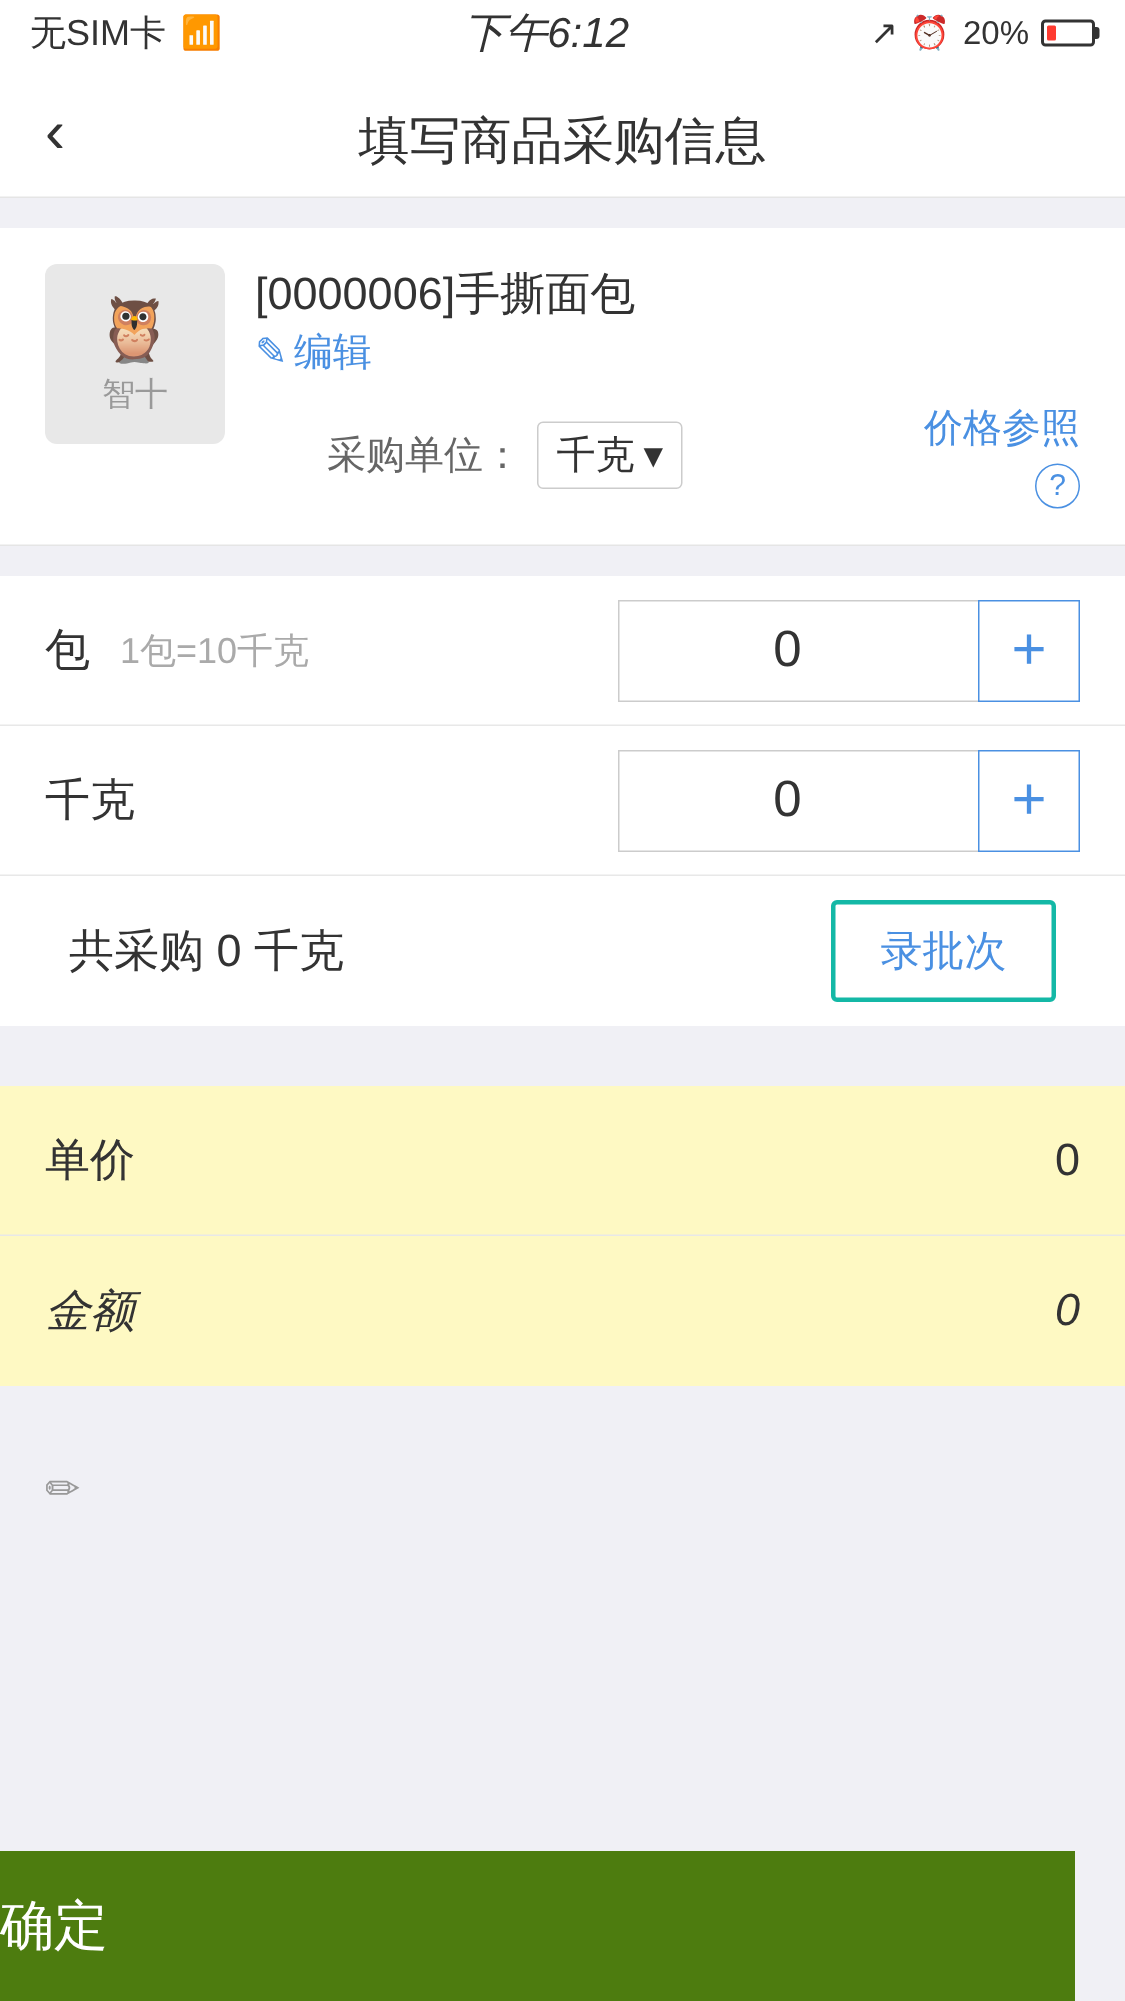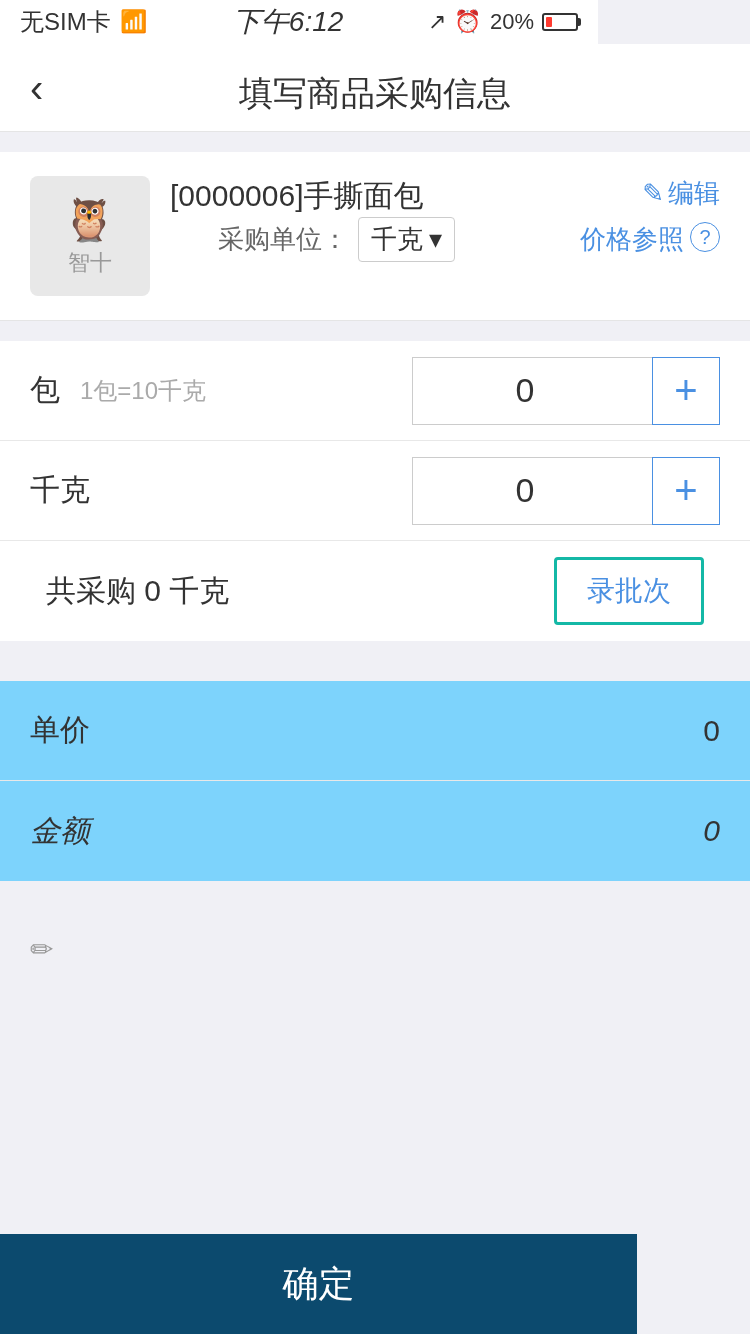--- a/index.html
+++ b/index.html
@@ -8,21 +8,21 @@
       width: 750px;
       min-height: 1334px;
       font-family: -apple-system, "PingFang SC", "Helvetica Neue", Arial, sans-serif;
       background: #f0f0f5;
       font-size: 28px;
       color: #333;
     }
 
     
     .status-bar {
-      width: 598px;
+      width: 750px;
       height: 44px;
       background: #fff;
       display: flex;
       align-items: center;
       justify-content: space-between;
       padding: 0 20px;
       font-size: 24px;
       color: #333;
     }
     .status-left { display: flex; align-items: center; gap: 10px; }
@@ -101,20 +101,22 @@
       color: #999;
       margin-top: 4px;
     }
     .product-info {
       flex: 1;
     }
     .product-header {
       display: flex;
       justify-content: space-between;
       align-items: flex-start;
+      margin-bottom: 16px;
+      flex-direction: column;
     }
     .product-name {
       font-size: 30px;
       color: #333;
       font-weight: 500;
     }
     .edit-link {
       font-size: 26px;
       color: #4a90e2;
       display: flex;
@@ -141,23 +143,24 @@
       font-size: 26px;
       color: #333;
       gap: 6px;
       background: #fff;
       margin-left: 10px;
     }
     .price-ref {
       font-size: 26px;
       color: #4a90e2;
       display: flex;
-      align-items: flex-start;
+      align-items: flex-end;
       gap: 6px;
       cursor: pointer;
+      flex-direction: column;
     }
     .info-icon {
       width: 30px;
       height: 30px;
       border-radius: 50%;
       border: 1.5px solid #4a90e2;
       display: flex;
       align-items: center;
       justify-content: center;
       font-size: 20px;
@@ -239,21 +242,21 @@
       color: #4a90e2;
       background: #fff;
       font-size: 28px;
       padding: 12px 30px;
       cursor: pointer;
       border-radius: 4px;
     }
 
     
     .price-section {
-      background: #7dd3fc;
+      background: #fef9c3;
       margin-top: 20px;
     }
     .price-row {
       display: flex;
       align-items: center;
       padding: 0 30px;
       height: 100px;
       border-bottom: 1px solid #e8e8e8;
     }
     .price-row:last-child {
@@ -295,26 +298,26 @@
       flex: 1;
       background: #f0f0f5;
       min-height: 200px;
     }
 
     
     .confirm-bar {
       position: fixed;
       bottom: 0;
       left: 0;
-      width: 637px;
+      width: 716px;
       height: 100px;
-      background: #0c4a6e;
-      display: flex;
-      align-items: center;
-      justify-content: center;
+      background: #4d7c0f;
+      display: flex;
+      align-items: center;
+      justify-content: flex-start;
       cursor: pointer;
     }
     .confirm-text {
       font-size: 36px;
       color: #fff;
       font-weight: 500;
     }
 
     
     .wifi-icon { font-size: 22px; }

